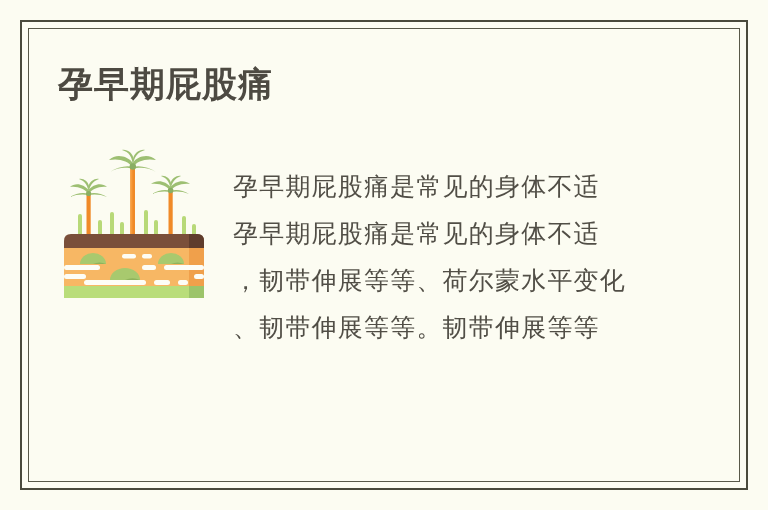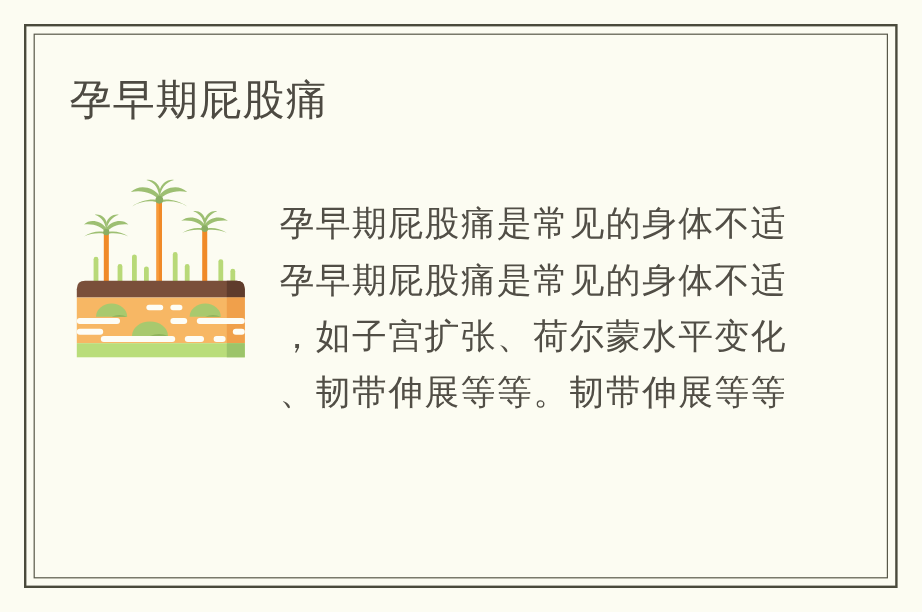--- a/index.html
+++ b/index.html
@@ -53,21 +53,21 @@
   }
 
   .page-title {
     position: absolute;
     left: 58px;
     top: 61px;
     font-size: 35px;
     line-height: 46px;
     letter-spacing: 1px;
     color: #4d4a42;
-    font-weight: 400;
+    font-weight: 700;
     white-space: nowrap;
     font-family: "Liberation Sans", "DejaVu Sans", sans-serif;
   }
 
   
   .illustration {
     position: absolute;
     left: 58px;
     top: 148px;
     width: 152px;
@@ -75,21 +75,21 @@
   }
   .illu-svg { display: block; width: 152px; height: 150px; }
 
   
   .body-copy {
     position: absolute;
     left: 233px;
     top: 163px;
     width: 412px;
     font-family: "DejaVu Serif", "Liberation Serif", serif;
-    font-size: 29px;
+    font-size: 25px;
     line-height: 47px;
     color: #514e46;
     letter-spacing: 0.5px;
     text-align: justify;
     text-justify: inter-character;
   }
   .body-copy .ln {
     display: block;
     white-space: nowrap;
     letter-spacing: 1.2px;
@@ -191,18 +191,18 @@
 
           <rect x="6" y="138" width="140" height="12" fill="#b9dd7a"></rect>
           <rect x="131" y="138" width="15" height="12" fill="#9cc46a"></rect>
         </g>
       </svg>
     </div>
 
     <div class="body-copy">
       <span class="ln">孕早期屁股痛是常见的身体不适</span>
       <span class="ln">孕早期屁股痛是常见的身体不适</span>
-      <span class="ln">，如子宫扩张、荷尔蒙水平变化</span>
+      <span class="ln">，韧带伸展等等、荷尔蒙水平变化</span>
       <span class="ln">、韧带伸展等等。韧带伸展等等</span>
     </div>
 
   </div>
 </div>
 
 </body></html>

